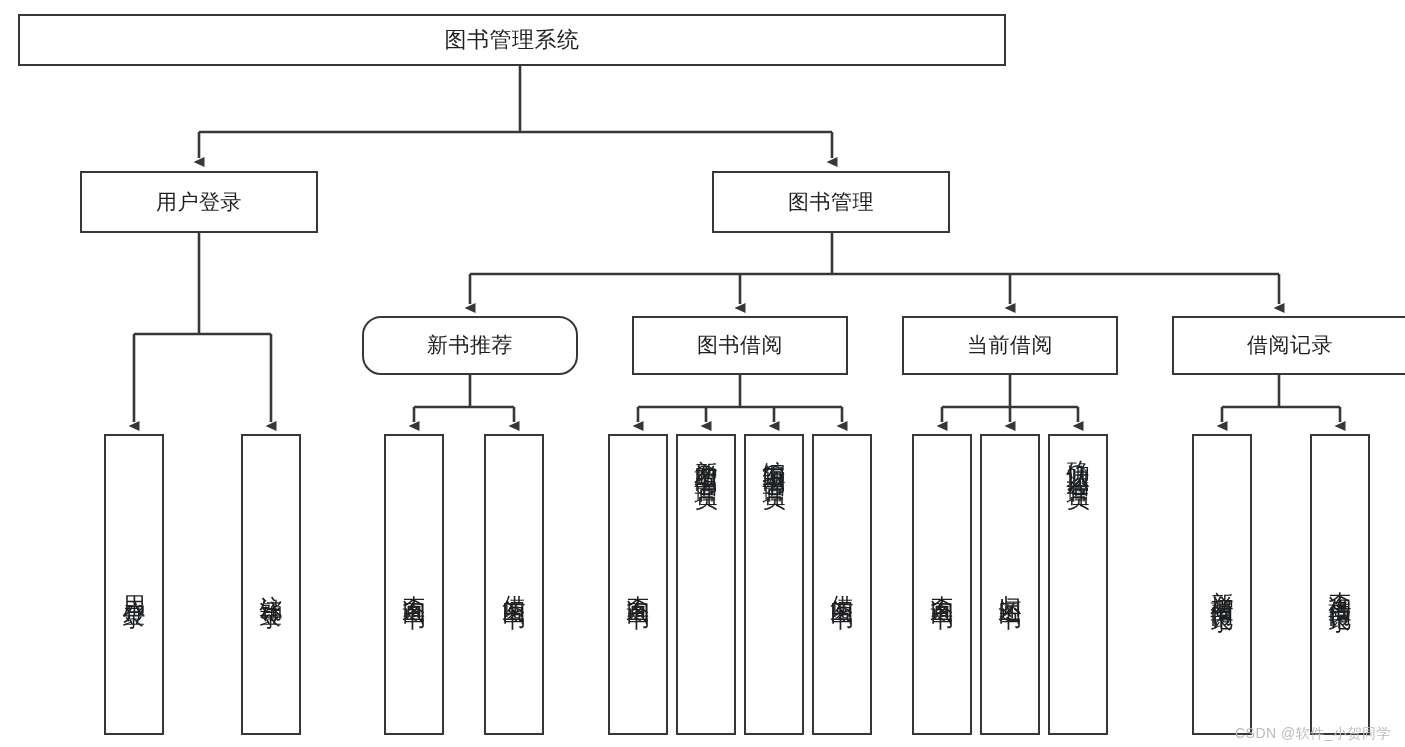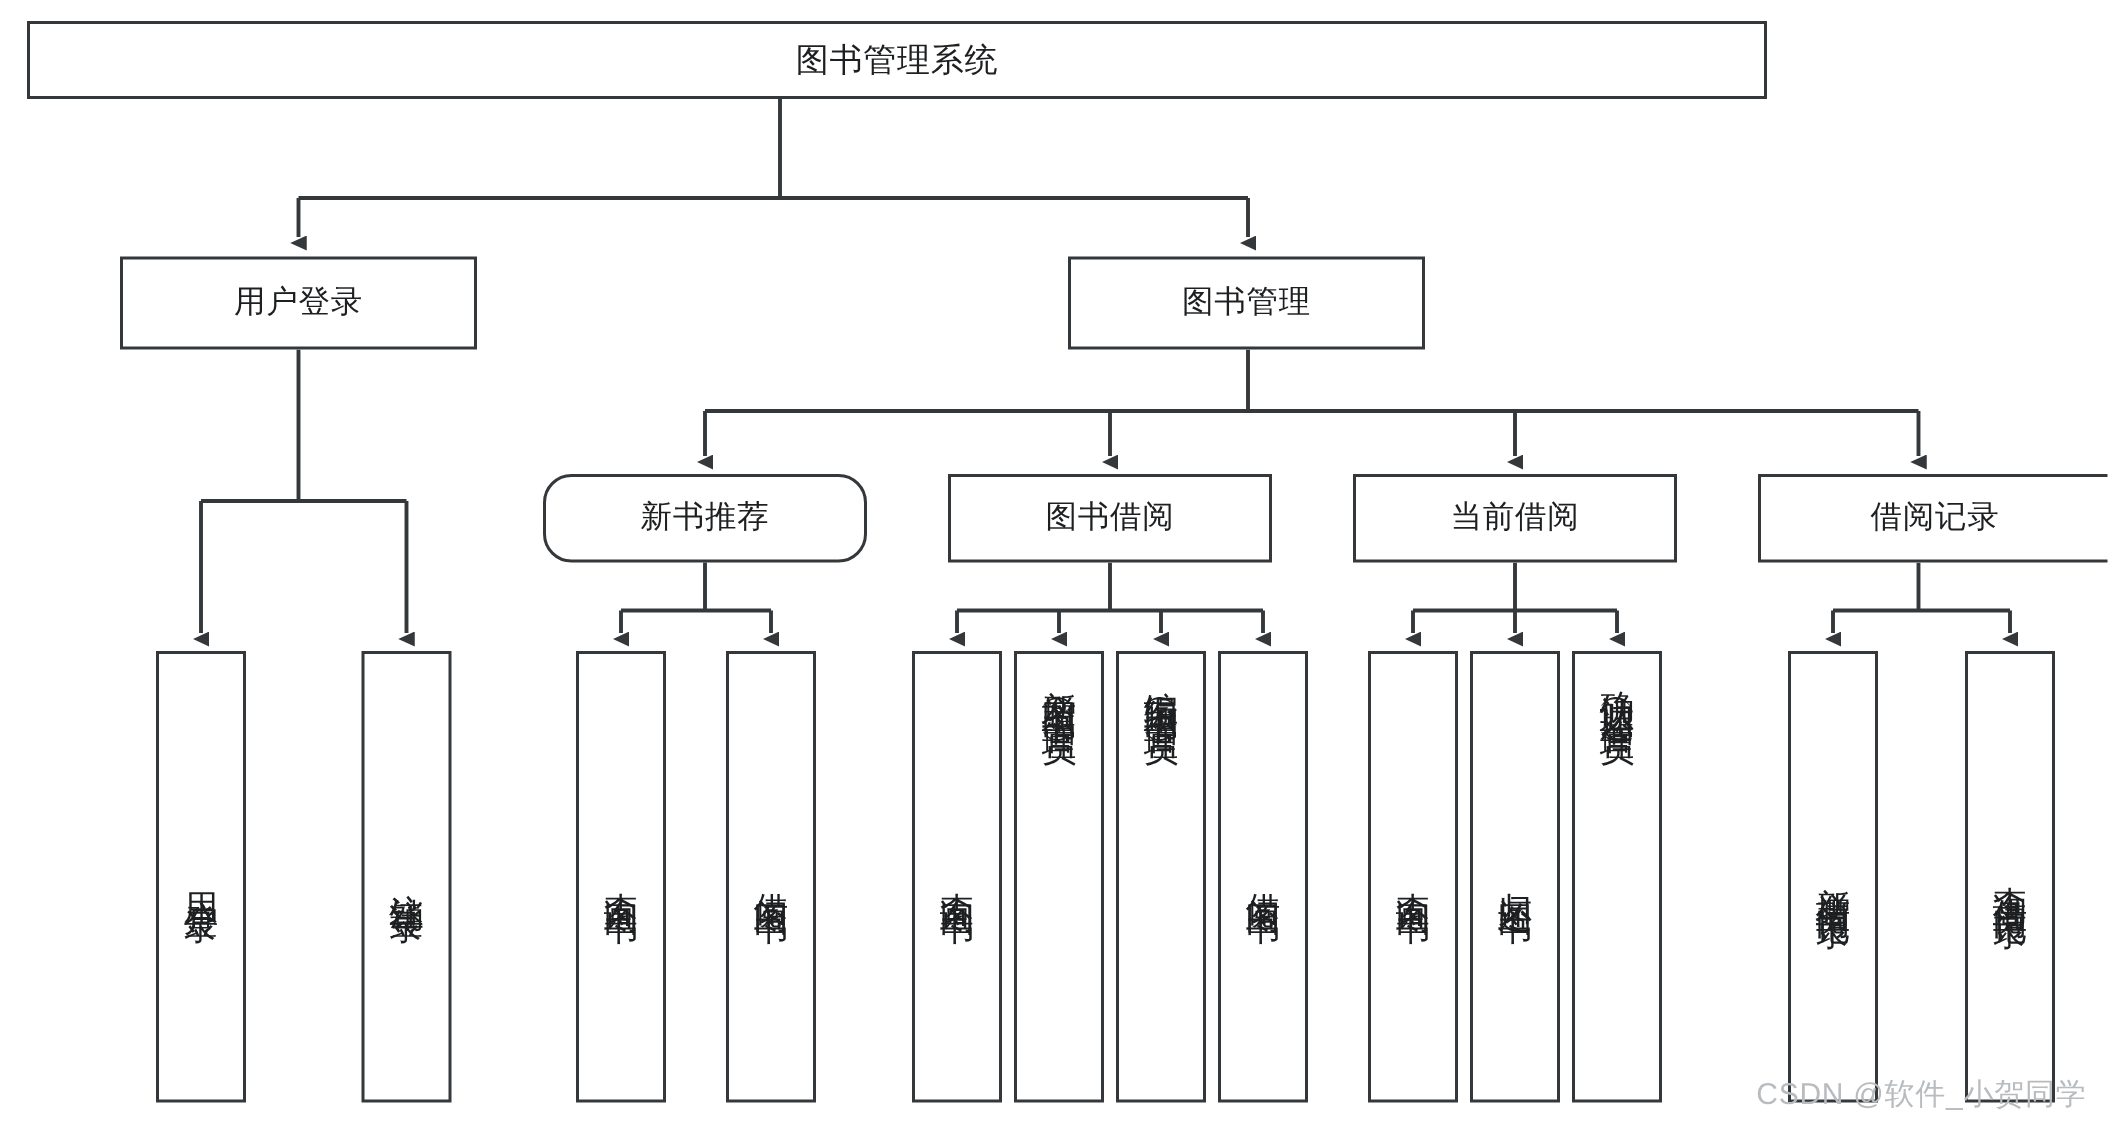--- a/index.html
+++ b/index.html
@@ -55,21 +55,21 @@
     height:auto;
   }
   .node.v.mid{
     align-items:center;
     padding-top:0;
   }
   .watermark{
     position:absolute;
     right:14px;
     bottom:4px;
-    font-size:20px;
+    font-size:14px;
     color:#b9bcbf;
     letter-spacing:0.5px;
     white-space:nowrap;
     user-select:none;
   }
 </style>
 </head>
 <body>
 
 <div id="canvas">
@@ -117,21 +117,21 @@
       <path d="M1010,407 L1010,422" marker-end="url(#arrow)"></path>
       <path d="M1078,407 L1078,422" marker-end="url(#arrow)"></path>
 
       <path d="M1279,375 L1279,407"></path>
       <path d="M1222,407 L1340,407"></path>
       <path d="M1222,407 L1222,422" marker-end="url(#arrow)"></path>
       <path d="M1340,407 L1340,422" marker-end="url(#arrow)"></path>
     </g>
   </svg>
 
-  <div class="node h root" style="left:18px;top:14px;width:1160px;height:52px;">
+  <div class="node h root" style="left:18px;top:14px;width:988px;height:52px;">
     <span class="lbl">图书管理系统</span>
   </div>
 
   <div class="node h" style="left:80px;top:171px;width:238px;height:62px;">
     <span class="lbl">用户登录</span>
   </div>
   <div class="node h" style="left:712px;top:171px;width:238px;height:62px;">
     <span class="lbl">图书管理</span>
   </div>
 

